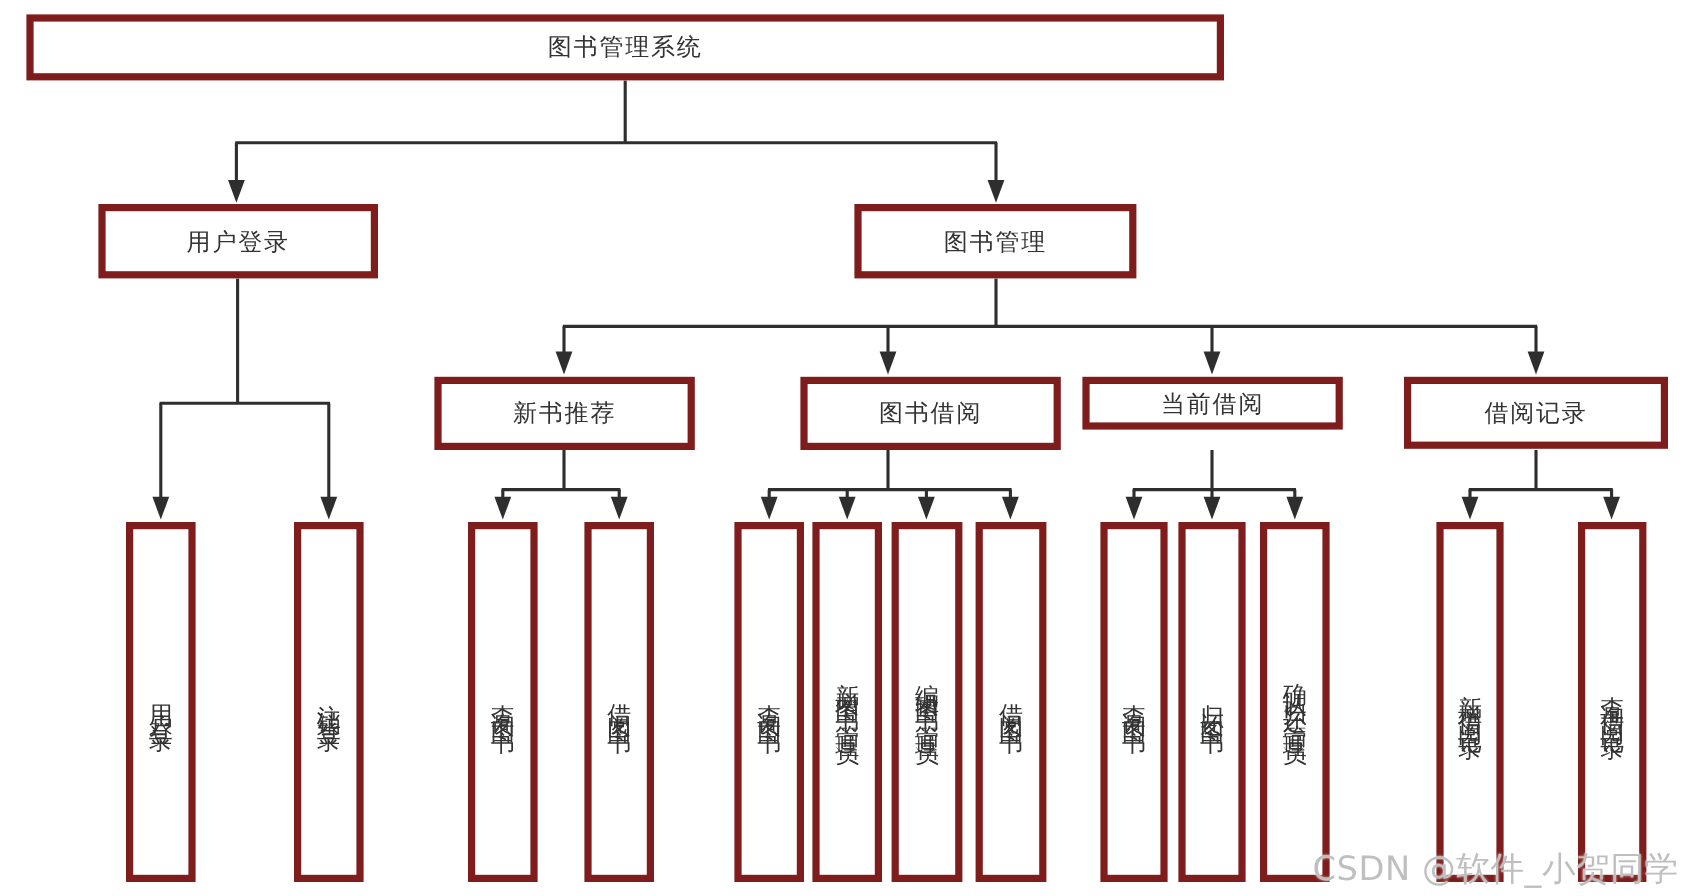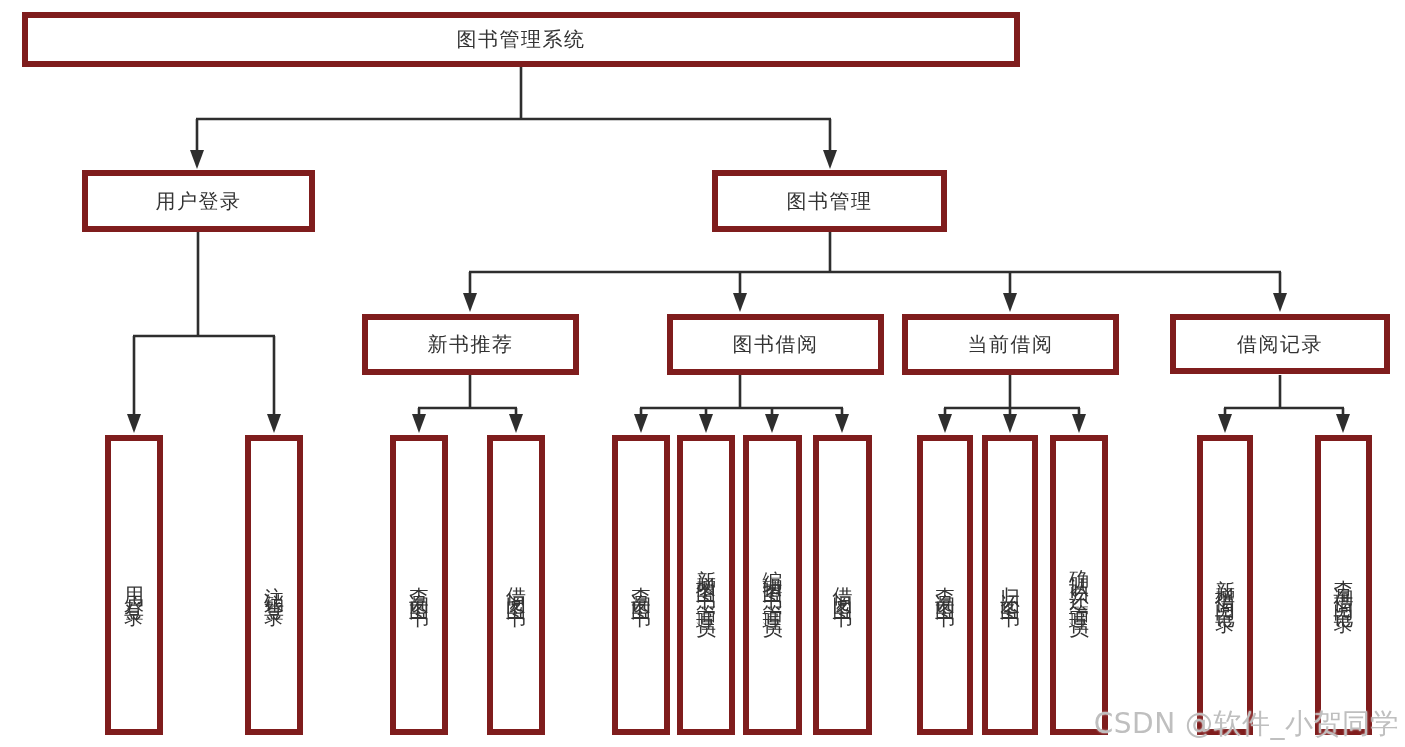--- a/index.html
+++ b/index.html
@@ -31,21 +31,21 @@
     letter-spacing: 7px;
     line-height: 1.15;
     white-space: nowrap;
   }
   
   #n-root { left: 22px;  top: 12px;  width: 998px; height: 55px; }
   #n-l2-0 { left: 82px;  top: 170px; width: 233px; height: 62px; }
   #n-l2-1 { left: 712px; top: 170px; width: 235px; height: 62px; }
   #n-l3-0 { left: 362px; top: 314px; width: 217px; height: 61px; }
   #n-l3-1 { left: 632px; top: 314px; width: 217px; height: 61px; margin-left: 35px; }
-  #n-l3-2 { left: 902px; top: 314px; width: 217px; height: 61px; }
+  #n-l3-2 { left: 902px; top: 314px; width: 217px; height: 44px; }
   #n-l3-3 { left: 1170px;top: 314px; width: 220px; height: 60px; }
   
   .leaf { top: 435px; height: 300px; }
   #n-lf-0  { left: 105px;  width: 58px; }
   #n-lf-1  { left: 245px;  width: 58px; }
   #n-lf-2  { left: 390px;  width: 58px; }
   #n-lf-3  { left: 487px;  width: 58px; }
   #n-lf-4  { left: 612px;  width: 58px; }
   #n-lf-5  { left: 677px;  width: 58px; }
   #n-lf-6  { left: 743px;  width: 59px; }

